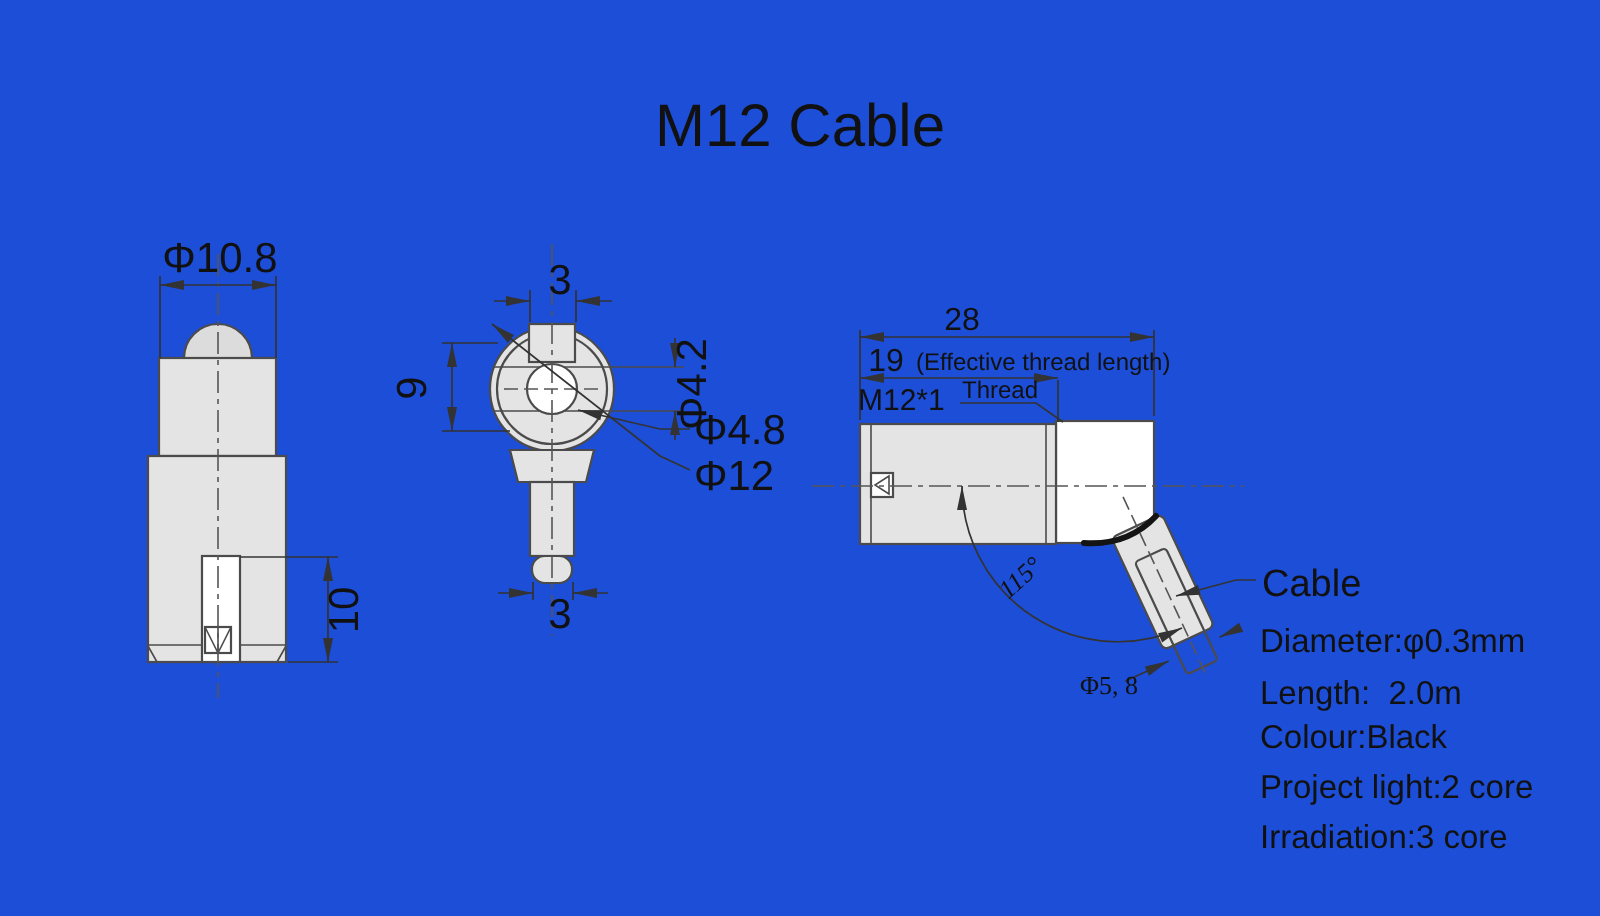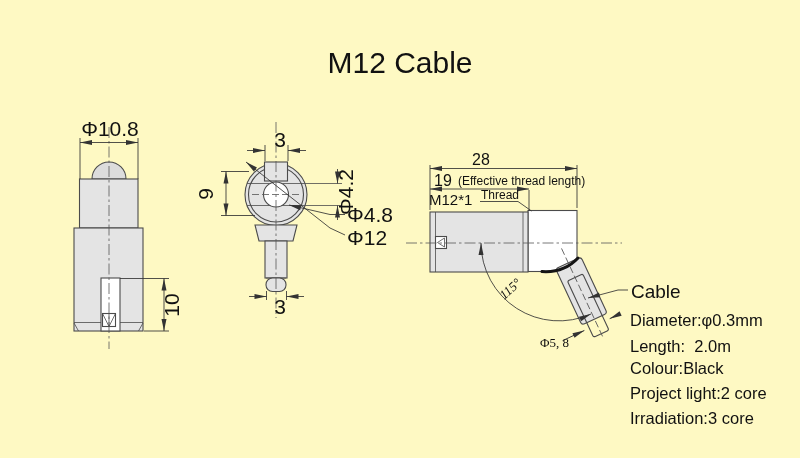--- a/index.html
+++ b/index.html
@@ -1,16 +1,16 @@
 <!DOCTYPE html>
 <html><head>
 <meta charset="utf-8">
 <style>
   html,body{margin:0;padding:0;background:#fff;}
-  .stage{position:relative;width:800px;height:458px;background:#fef9c3;overflow:hidden;}
+  .stage{position:relative;width:800px;height:458px;background:#1d4ed8;overflow:hidden;}
   svg{display:block;}
   
   .s  {stroke:#4b4b4b;stroke-width:1.1;fill:none;}
   .sf {stroke:#4b4b4b;stroke-width:1.1;fill:#e4e4e4;}
   .sf2{stroke:#4b4b4b;stroke-width:1.1;fill:#dcdcdc;}
   .sw {stroke:#4b4b4b;stroke-width:1.1;fill:#ffffff;}
   .thin{stroke:#4b4b4b;stroke-width:.8;fill:none;}
   
   .d  {stroke:#333;stroke-width:.85;fill:none;}
   

